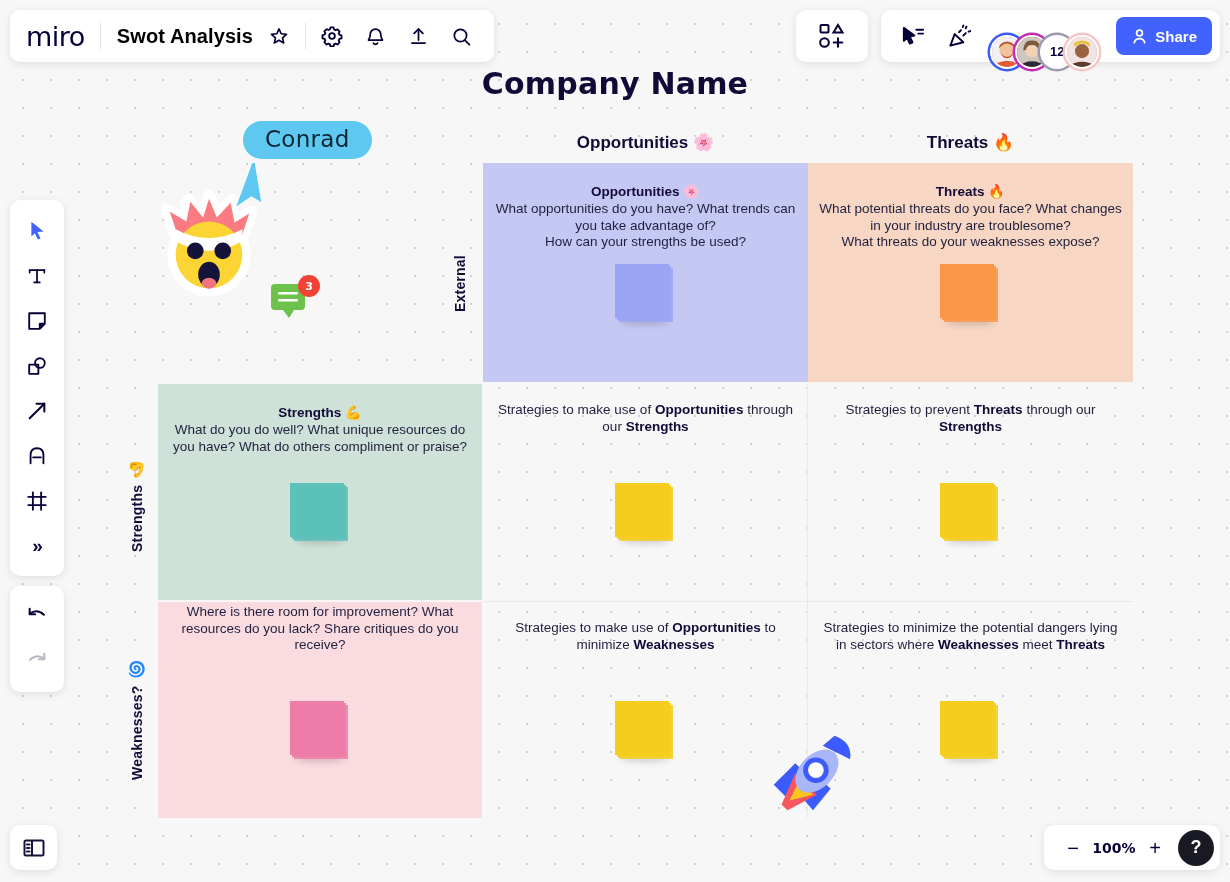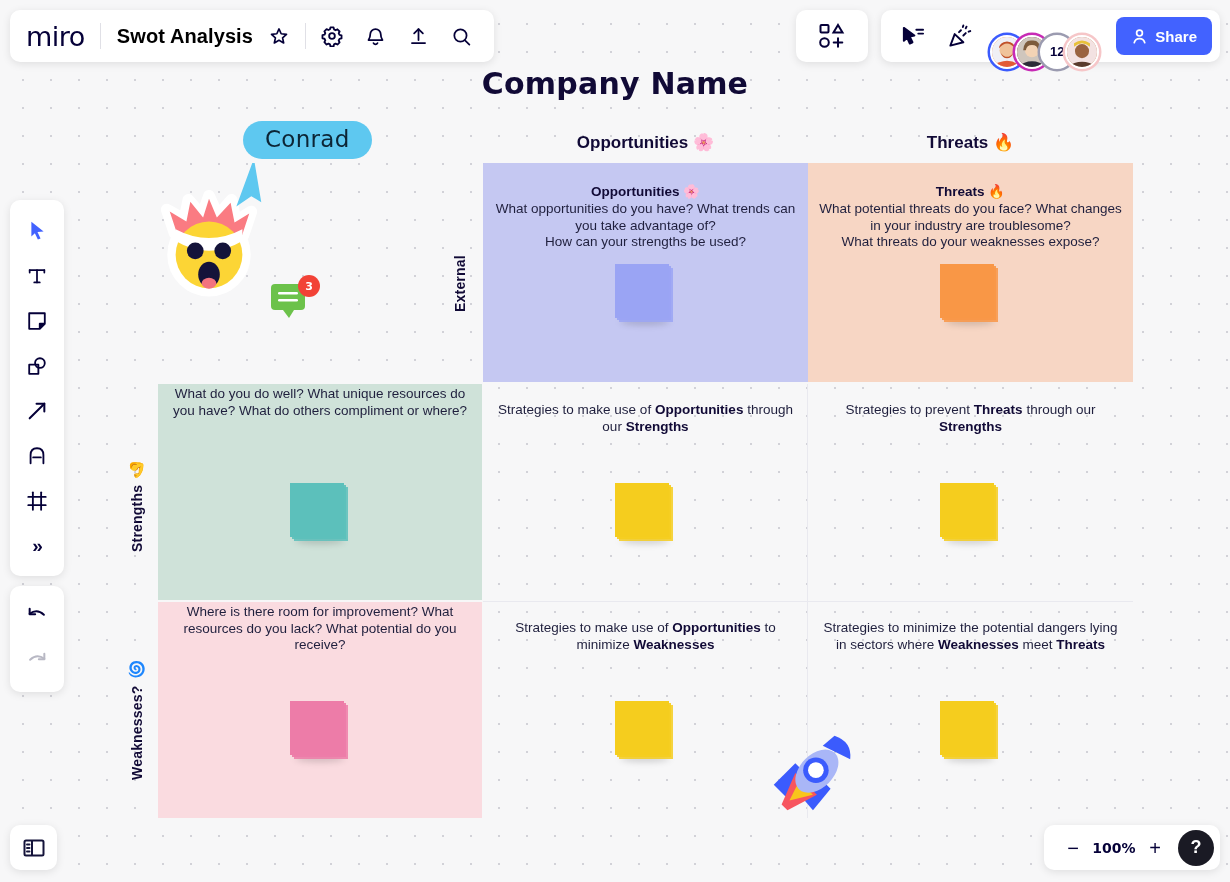--- a/index.html
+++ b/index.html
@@ -397,25 +397,26 @@
 How can your strengths be used?</div>
 </div>
 
 <div class="cell" id="cell-threats">
   <div class="cell-title">Threats 🔥</div>
   <div class="cell-body" style="white-space:pre-line">What potential threats do you face? What changes in your industry are troublesome?
 What threats do your weaknesses expose?</div>
 </div>
 
 <div class="cell" id="cell-strengths">
-  <div class="cell-body">What do you do well? What unique resources do you have? What do others compliment or where?</div>
+  <div class="cell-title">Strengths 💪</div>
+  <div class="cell-body">What do you do well? What unique resources do you have? What do others compliment or praise?</div>
 </div>
 
 <div class="cell" id="cell-weaknesses">
-  <div class="cell-body">Where is there room for improvement? What resources do you lack? What potential do you receive?</div>
+  <div class="cell-body">Where is there room for improvement? What resources do you lack? Share critiques do you receive?</div>
 </div>
 
 <div class="cell" id="cell-so">
   <div class="strategy-text"><span>Strategies to make use of </span><b>Opportunities</b><span> through our </span><b>Strengths</b></div>
 </div>
 <div class="cell" id="cell-st">
   <div class="strategy-text"><span>Strategies to prevent </span><b>Threats</b><span> through our </span><b>Strengths</b></div>
 </div>
 <div class="cell" id="cell-wo">
   <div class="strategy-text"><span>Strategies to make use of </span><b>Opportunities</b><span> to minimize </span><b>Weaknesses</b></div>

